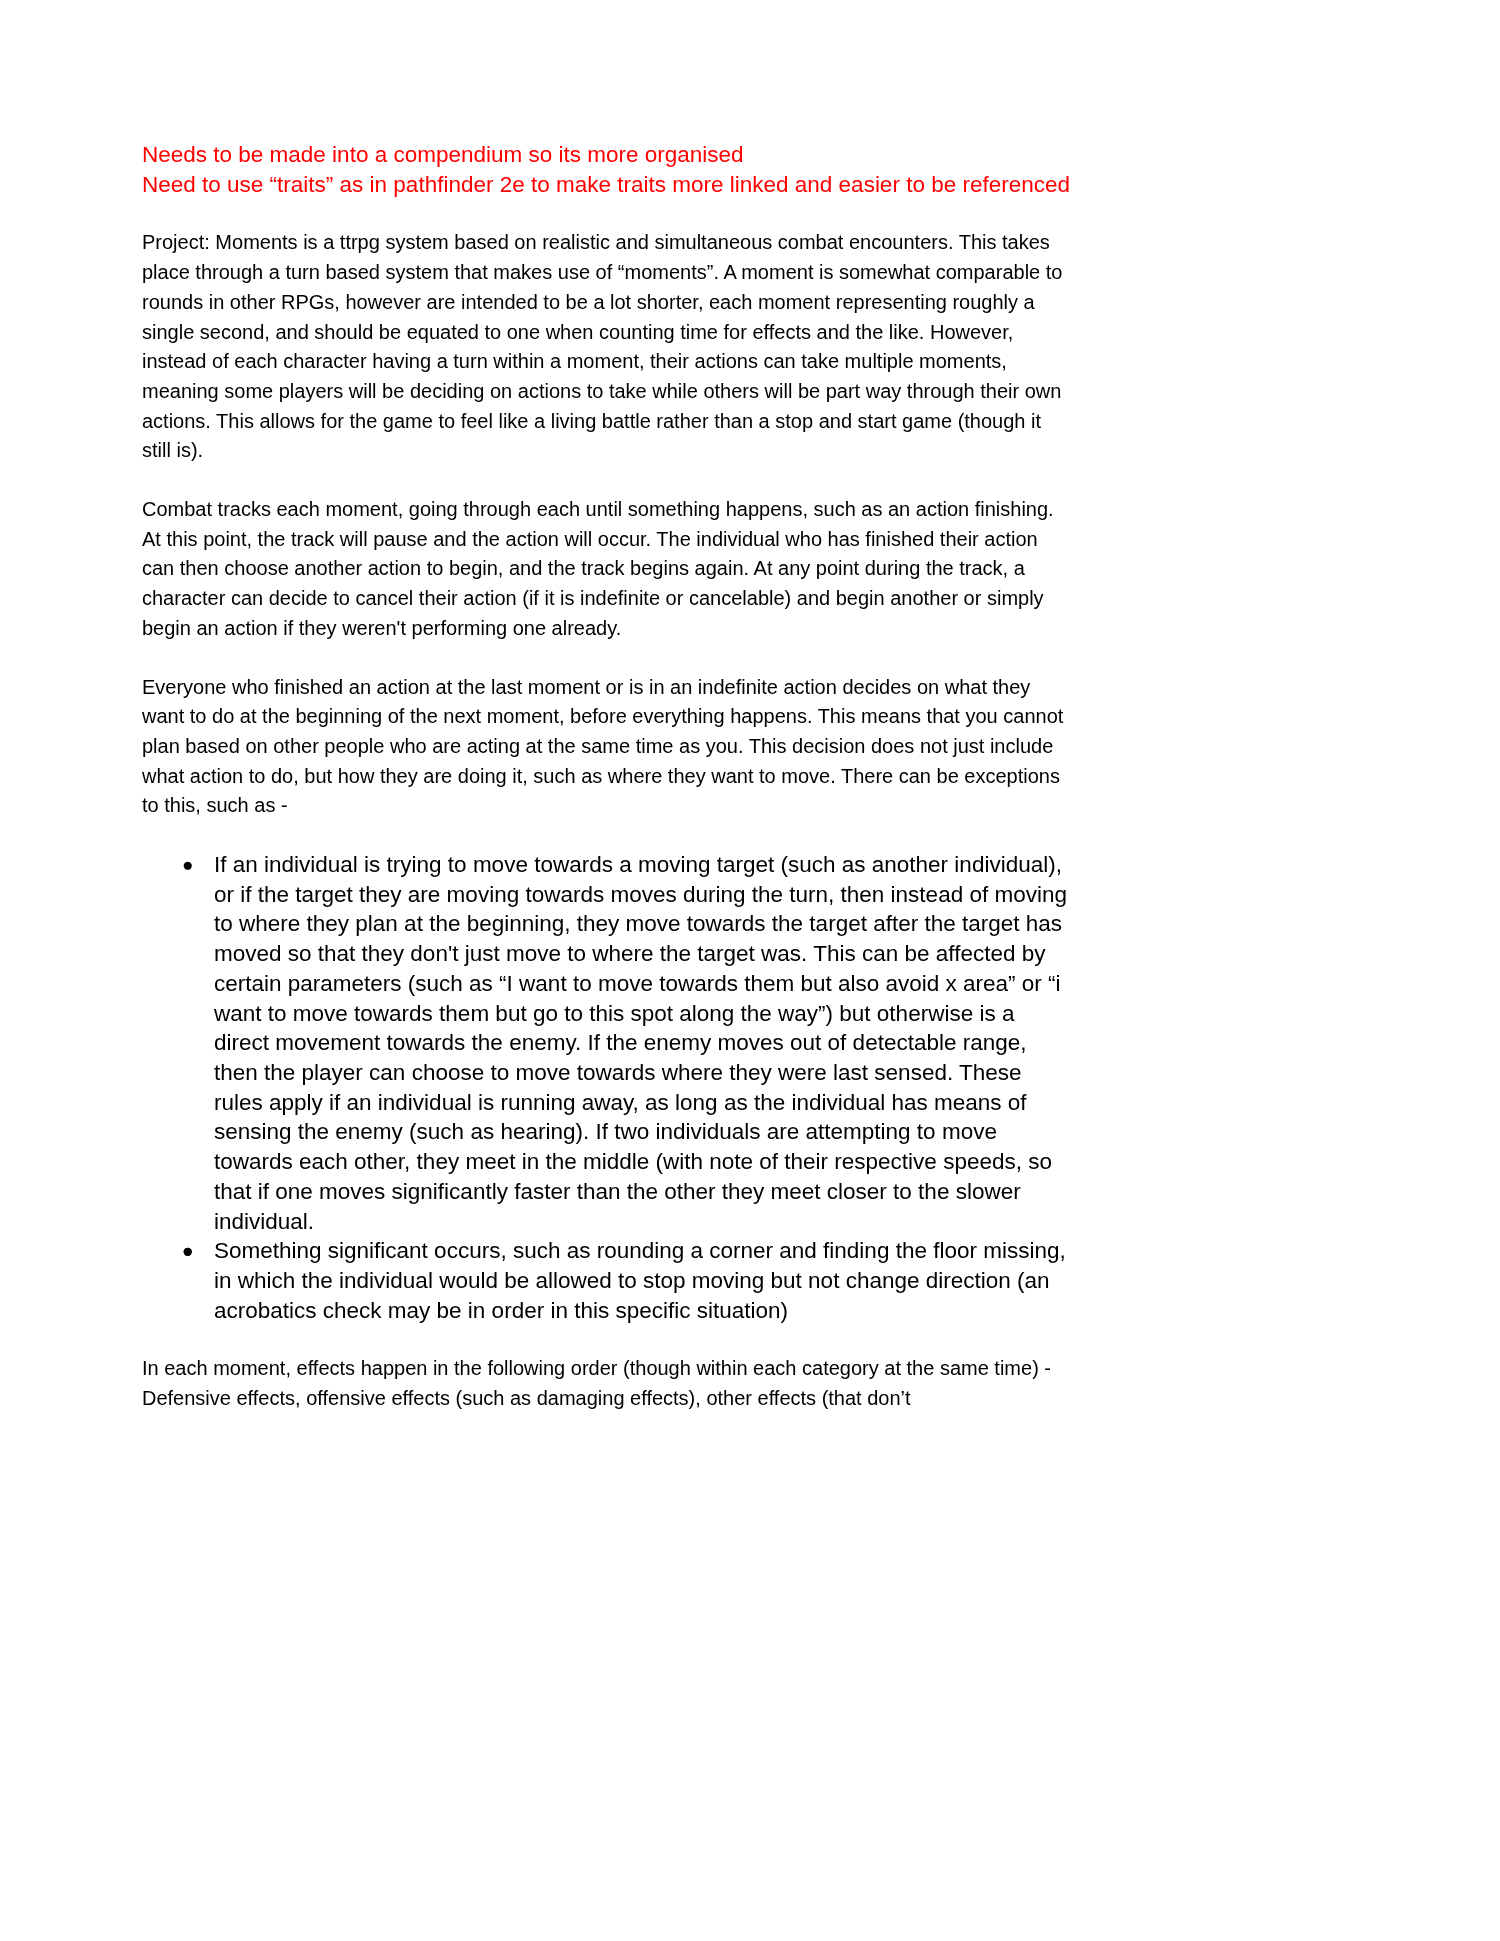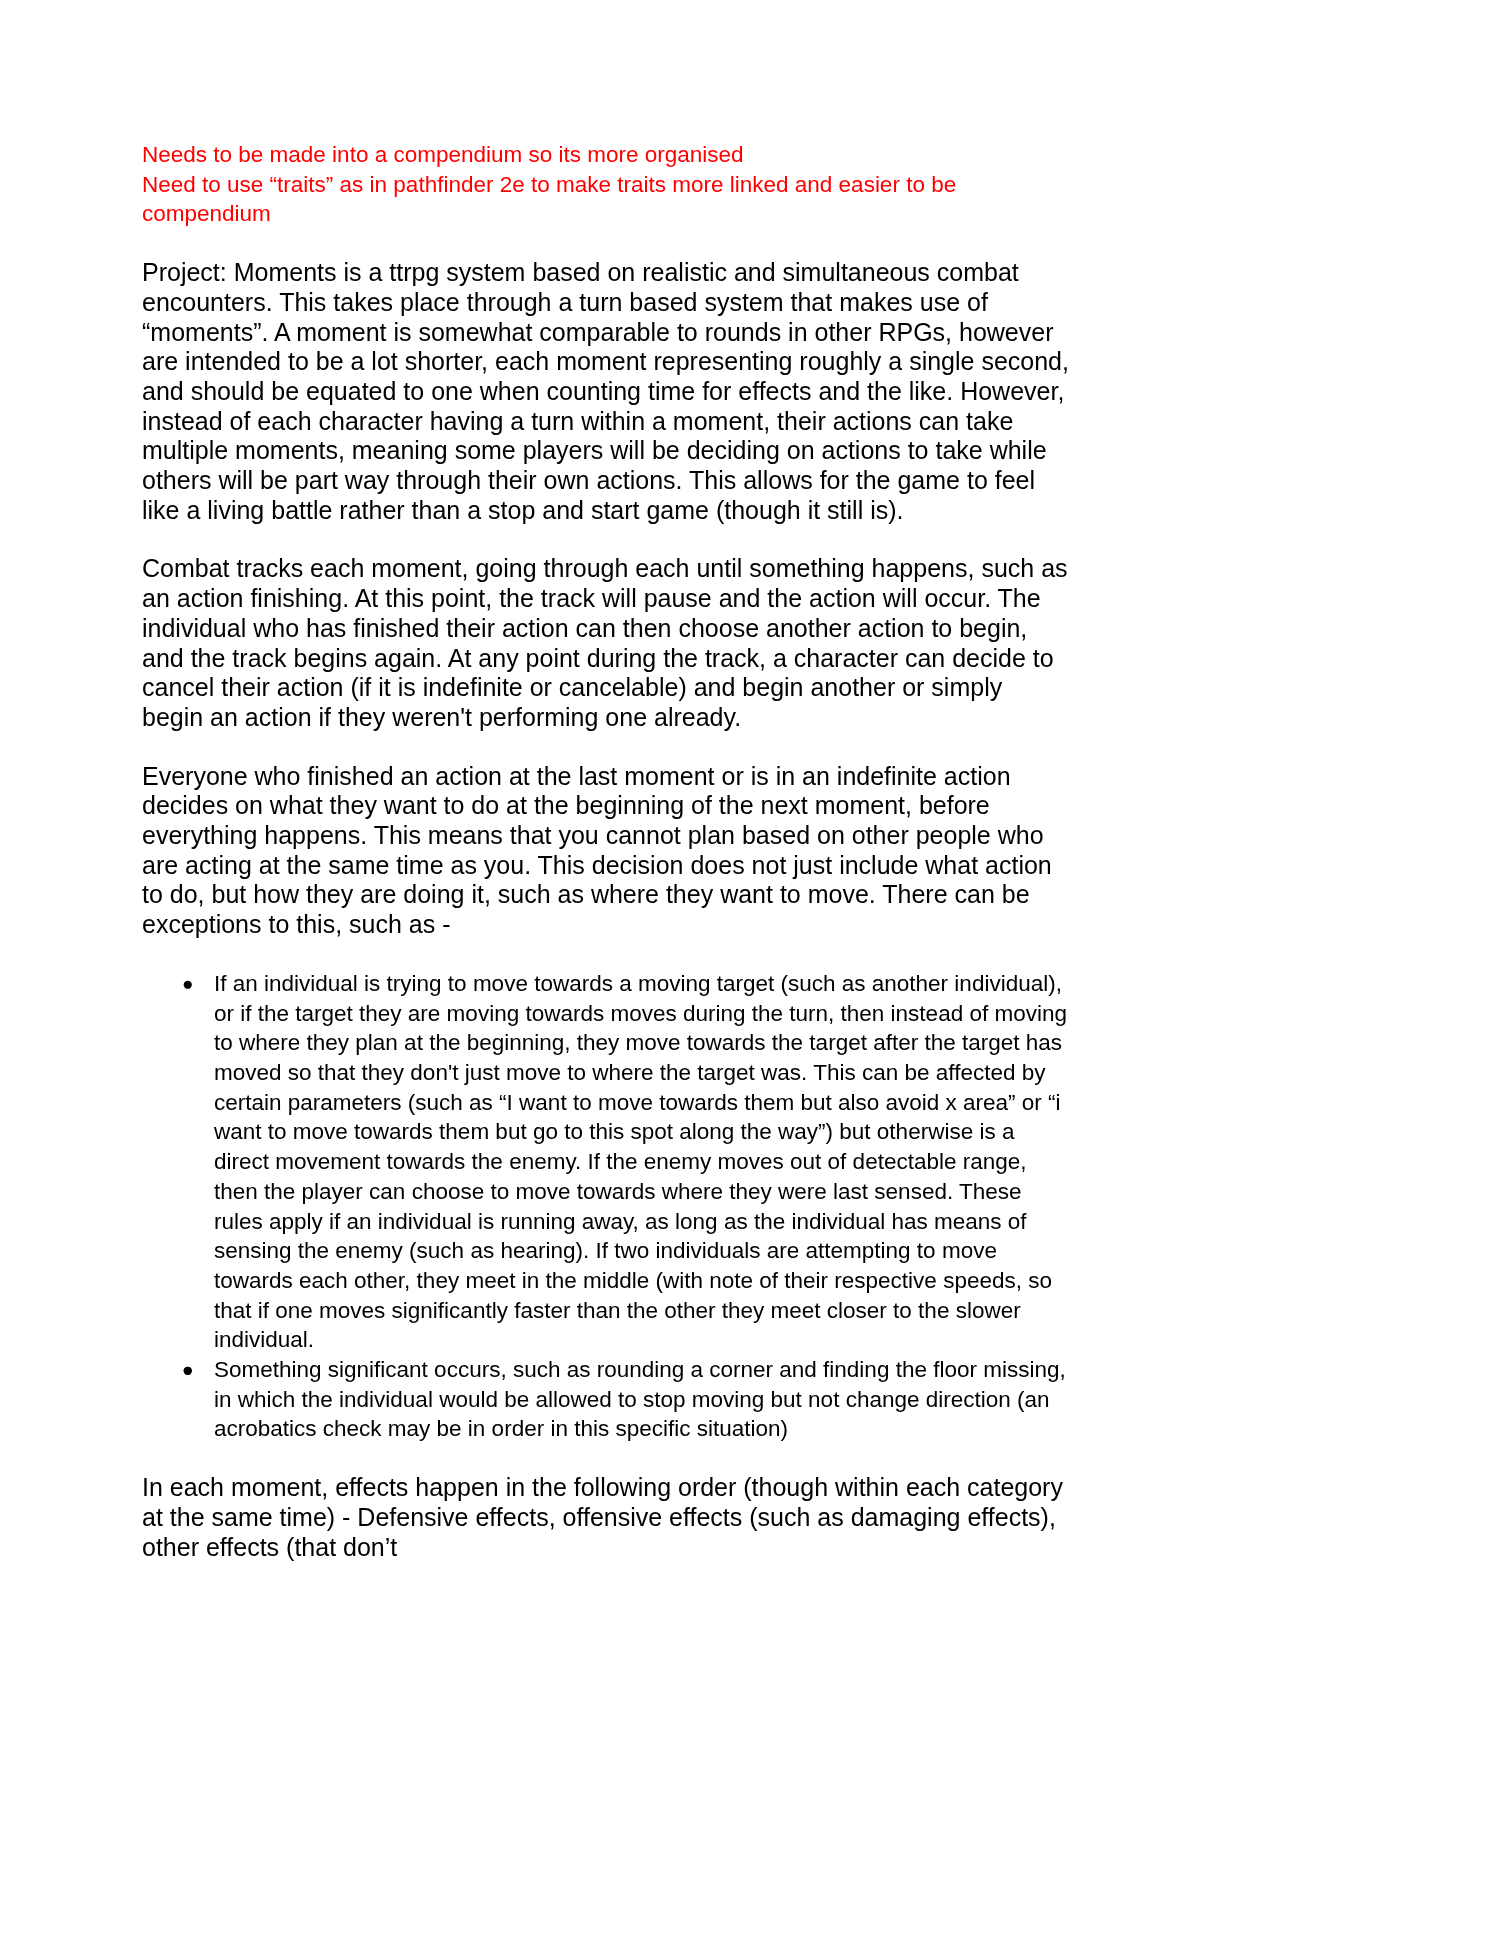--- a/index.html
+++ b/index.html
@@ -22,21 +22,21 @@
     overflow: hidden;
     border-radius: 7px;
   }
   .doc-body {
     position: absolute;
     left: 142px;
     top: 140px;
     width: 928px;
   }
   .para {
-    font-size: 25px;
+    font-size: 20px;
     line-height: 29.7px;
     margin: 0 0 29px 0;
     color: #000000;
     text-align: left;
     white-space: normal;
   }
   .note {
     font-size: 22.5px;
     line-height: 29.7px;
     margin: 0;
@@ -71,21 +71,21 @@
   }
 </style>
 </head>
 <body>
 
 <div class="page">
   <div class="doc-body">
 
     <div class="note-block">
       <p class="note">Needs to be made into a compendium so its more organised</p>
-      <p class="note">Need to use “traits” as in pathfinder 2e to make traits more linked and easier to be compendium</p>
+      <p class="note">Need to use “traits” as in pathfinder 2e to make traits more linked and easier to be referenced</p>
     </div>
 
     <p class="para">Project: Moments is a ttrpg system based on realistic and simultaneous combat encounters. This takes place through a turn based system that makes use of “moments”. A moment is somewhat comparable to rounds in other RPGs, however are intended to be a lot shorter, each moment representing roughly a single second, and should be equated to one when counting time for effects and the like. However, instead of each character having a turn within a moment, their actions can take multiple moments, meaning some players will be deciding on actions to take while others will be part way through their own actions. This allows for the game to feel like a living battle rather than a stop and start game (though it still is).</p>
 
     <p class="para">Combat tracks each moment, going through each until something happens, such as an action finishing. At this point, the track will pause and the action will occur. The individual who has finished their action can then choose another action to begin, and the track begins again. At any point during the track, a character can decide to cancel their action (if it is indefinite or cancelable) and begin another or simply begin an action if they weren't performing one already.</p>
 
     <p class="para">Everyone who finished an action at the last moment or is in an indefinite action decides on what they want to do at the beginning of the next moment, before everything happens. This means that you cannot plan based on other people who are acting at the same time as you. This decision does not just include what action to do, but how they are doing it, such as where they want to move. There can be exceptions to this, such as -</p>
 
     <ul class="bullets">
       <li>

